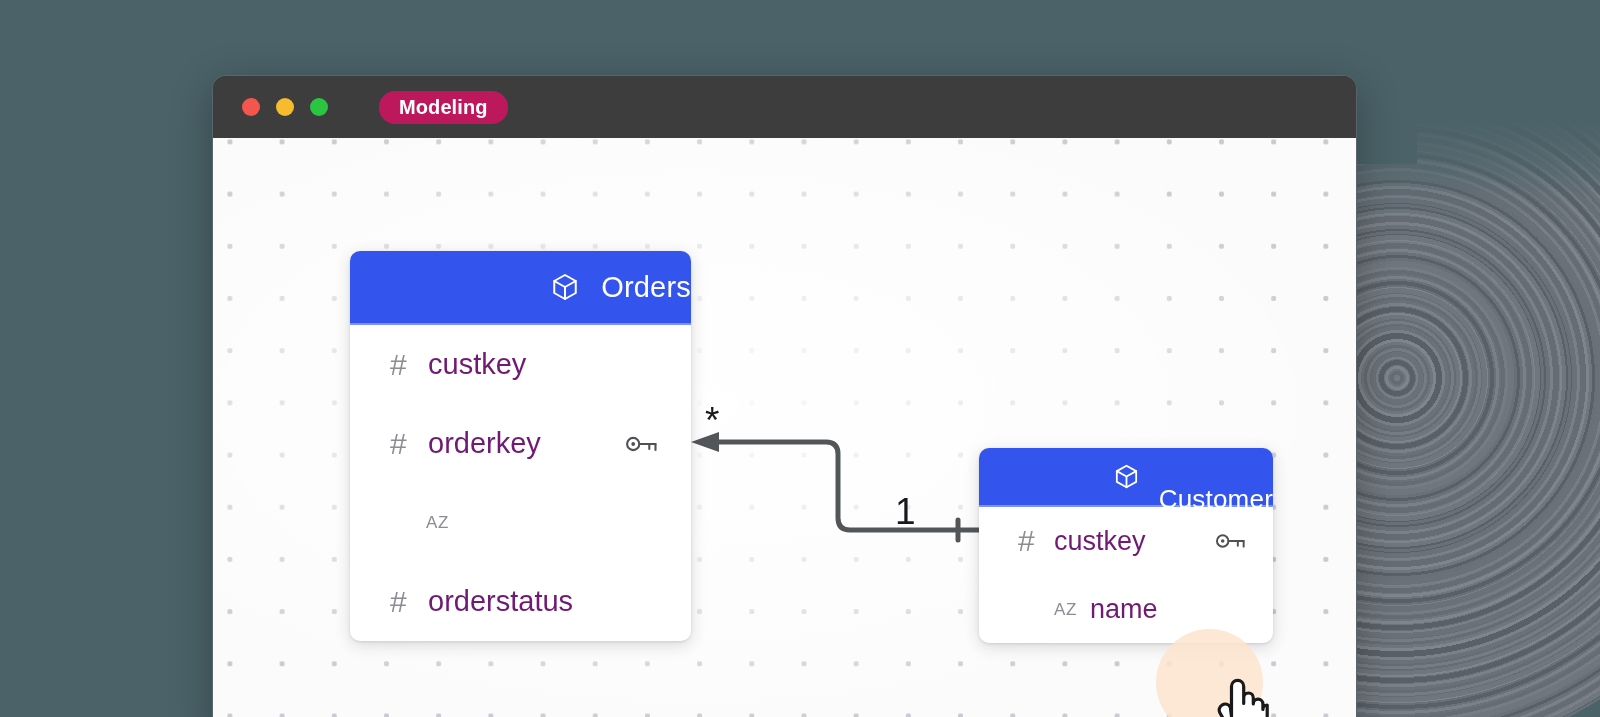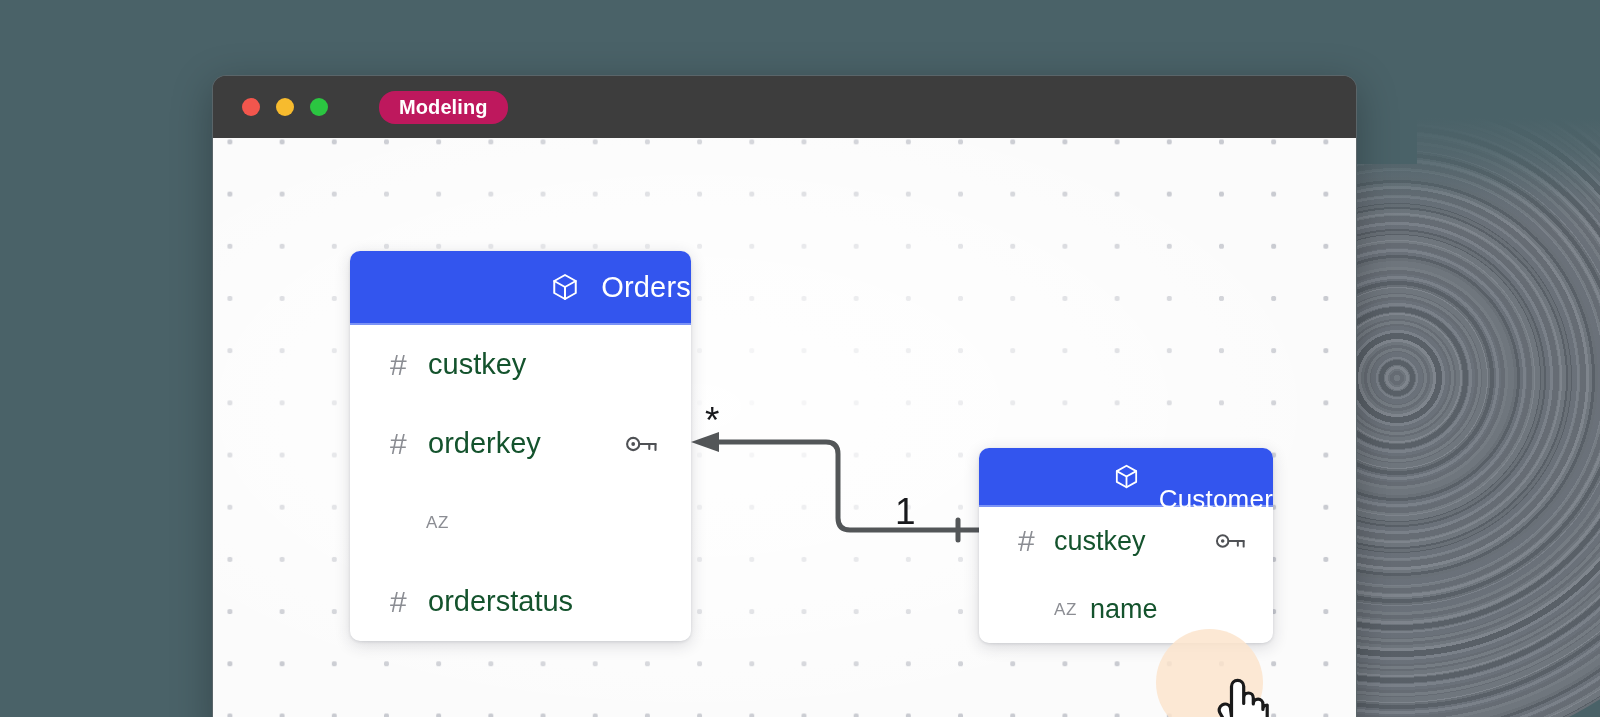--- a/index.html
+++ b/index.html
@@ -174,21 +174,21 @@
     position: relative;
   }
   .row-type {
     flex: none;
     color: #8b8d93;
     text-align: left;
   }
   .row-type.hash { font-size: 30px; font-weight: 300; line-height: 1; }
   .row-type.az   { font-size: 17px; font-weight: 500; letter-spacing: 0.6px; line-height: 1; margin-left: 36px; }
   .row-name {
-    color: #14532d;
+    color: #701a75;
     white-space: nowrap;
   }
   .row-key {
     position: absolute;
     display: block;
   }
 
   
   #entity-orders { left: 137px; top: 113px; width: 341px; }
   #entity-orders .entity-header { height: 72px; padding-left: 34px; gap: 21px; }

